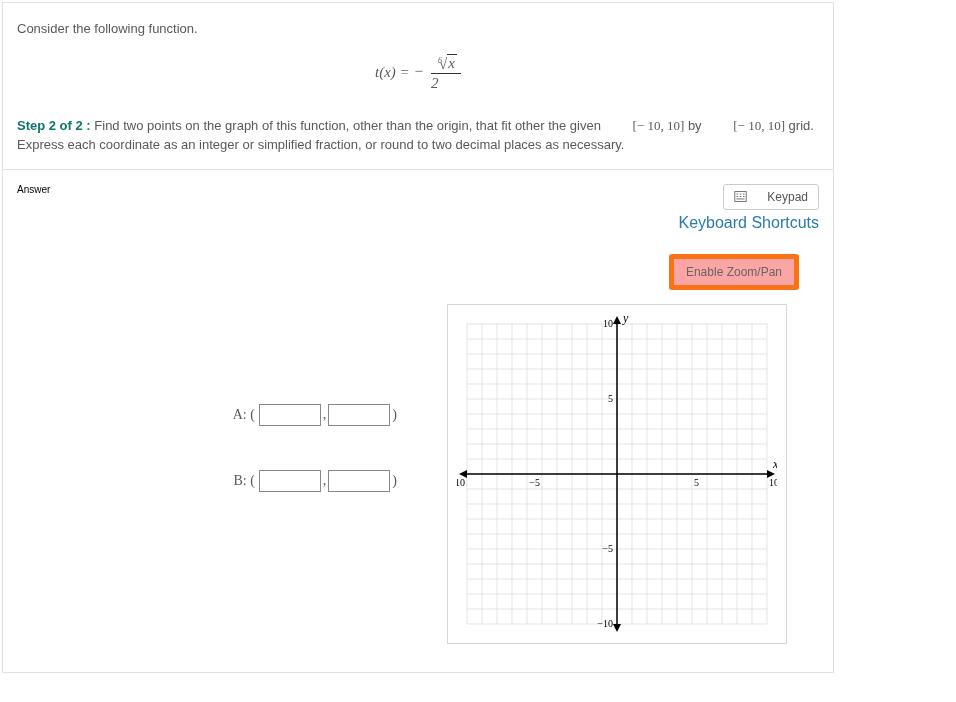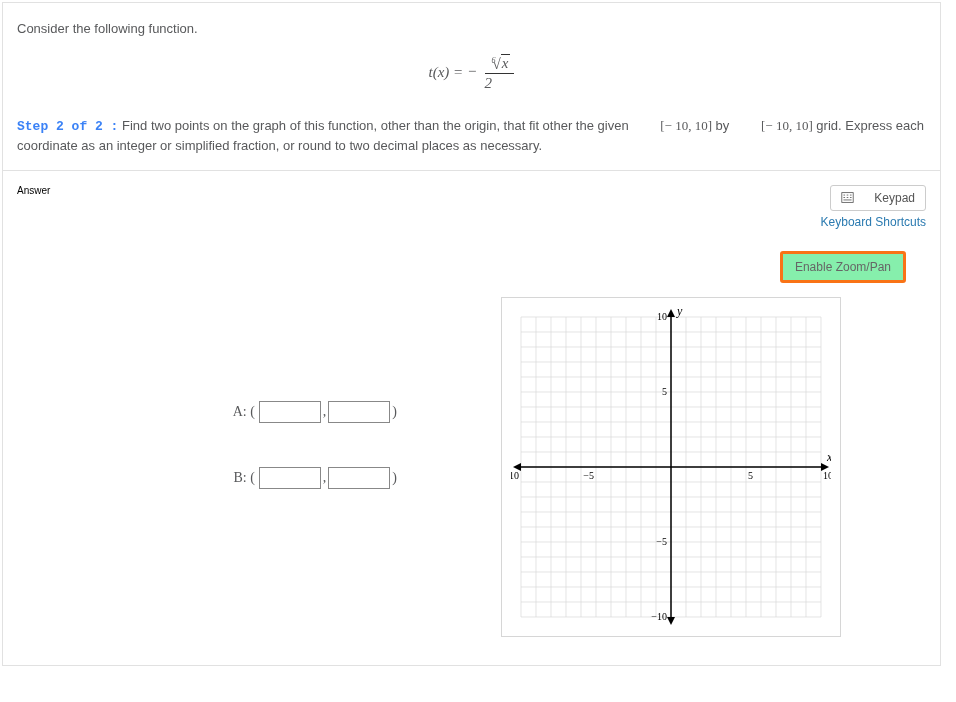--- a/index.html
+++ b/index.html
@@ -6,66 +6,66 @@
     body {
       font-family: "Segoe UI", Arial, sans-serif;
       font-size: 13px;
       color: #58595b;
       background: #fff;
       padding: 0;
     }
     .container {
       border: 1px solid #e1e1e1;
       margin: 2px;
-      width: 939px;
+      width: 832px;
     }
     .question-section {
       padding: 18px 14px 14px 14px;
       border-bottom: 1px solid #e1e1e1;
     }
     .prompt { margin-bottom: 18px; }
     .equation {
       text-align: center;
       margin: 20px 0 24px;
       font-family: "Times New Roman", serif;
       font-style: italic;
       font-size: 15px;
     }
     .fraction { display: inline-block; vertical-align: middle; text-align: left; }
     .fraction .num { display: block; border-bottom: 1px solid #333; padding: 0 4px; line-height: 1.1; }
     .fraction .den { display: block; padding-top: 1px; }
     .root-index { font-size: 8px; position: relative; top: -6px; left: 3px; font-style: italic; }
     .radical { font-size: 15px; }
     .radicand { border-top: 1px solid #333; padding: 0 2px 0 1px; position: relative; top: -1px; }
     .step-text { line-height: 1.5; }
-    .step-text .bold { font-weight: 600; color: #3b82f6; font-family: Liberation Mono, monospace; }
+    .step-text .bold { font-weight: 600; color: #0f766e; }
     .step-text .range { font-family: "Times New Roman", serif; margin-left: 28px; }
     .answer-section { padding: 14px 14px 18px 14px; position: relative; }
     .ans-head { display: flex; justify-content: space-between; align-items: flex-start; margin-bottom: 22px; }
     .ans-head h3 { font-size: 10px; font-weight: 400; color: #000000; }
     .key-wrap { text-align: right; }
     .keypad-btn {
       border: 1px solid #ccc; border-radius: 3px; background: #fff;
       padding: 5px 10px; font-size: 12px; color: #555; display: inline-flex;
       align-items: center; gap: 20px; cursor: pointer;
     }
     .keypad-btn svg { width: 13px; height: 13px; }
-    .kb-short { display: block; color: #2a7ab0; font-size: 12px; margin-top: 4px; cursor: pointer; }
+    .kb-short { display: block; color: #2a7ab0; font-size: 16px; margin-top: 4px; cursor: pointer; }
     .coord-hint { margin-bottom: 18px; }
     .body-row { display: flex; gap: 18px; }
     .inputs-col { flex: 0 0 380px; padding-top: 150px; }
     .point-row { display: flex; align-items: center; justify-content: flex-end; margin-bottom: 44px; font-family: "Times New Roman", serif; font-size: 14px; }
     .point-row .lbl { margin-right: 2px; }
     .point-row input {
       width: 62px; height: 22px; border: 1px solid #888; font-size: 12px;
       padding: 1px 3px; margin: 0 2px;
     }
     .graph-col { flex: 1; }
     .zoom-wrap { text-align: right; padding-right: 20px; margin-bottom: 14px; }
-    .zoom-btn { border: 3px solid #f97316; border-radius: 3px; background: #86efac; padding: 6px 12px; font-size: 12px; color: #666; cursor: pointer; text-align: right; }
+    .zoom-btn { border: 5px solid #f97316; border-radius: 3px; background: #fca5a5; padding: 6px 12px; font-size: 12px; color: #666; cursor: pointer; text-align: right; }
     .graph-box { border: 1px solid #d6d6d6; width: 340px; height: 340px; margin: 0 auto 10px; display: flex; align-items: center; justify-content: center; background: #fff; }
   </style>
 </head>
 <body>
 
 <div class="container">
   <div class="question-section">
     <p class="prompt">Consider the following function.</p>
     <div class="equation">
       <span>t(x) = </span>

